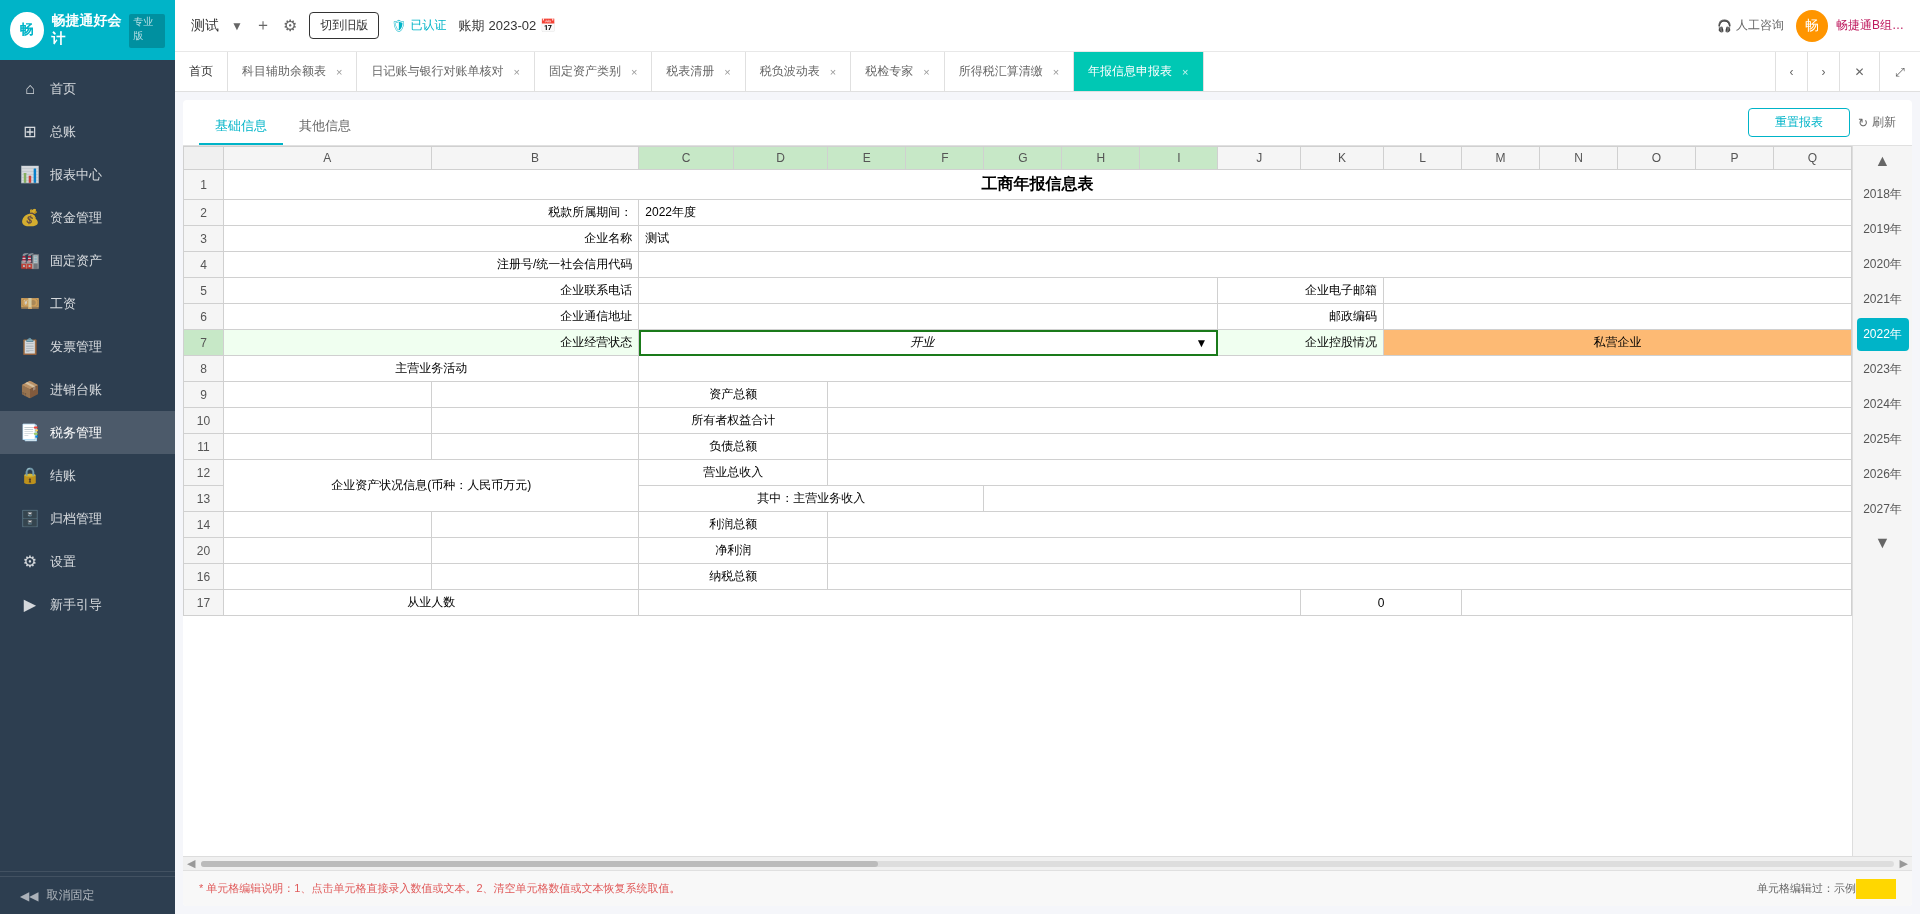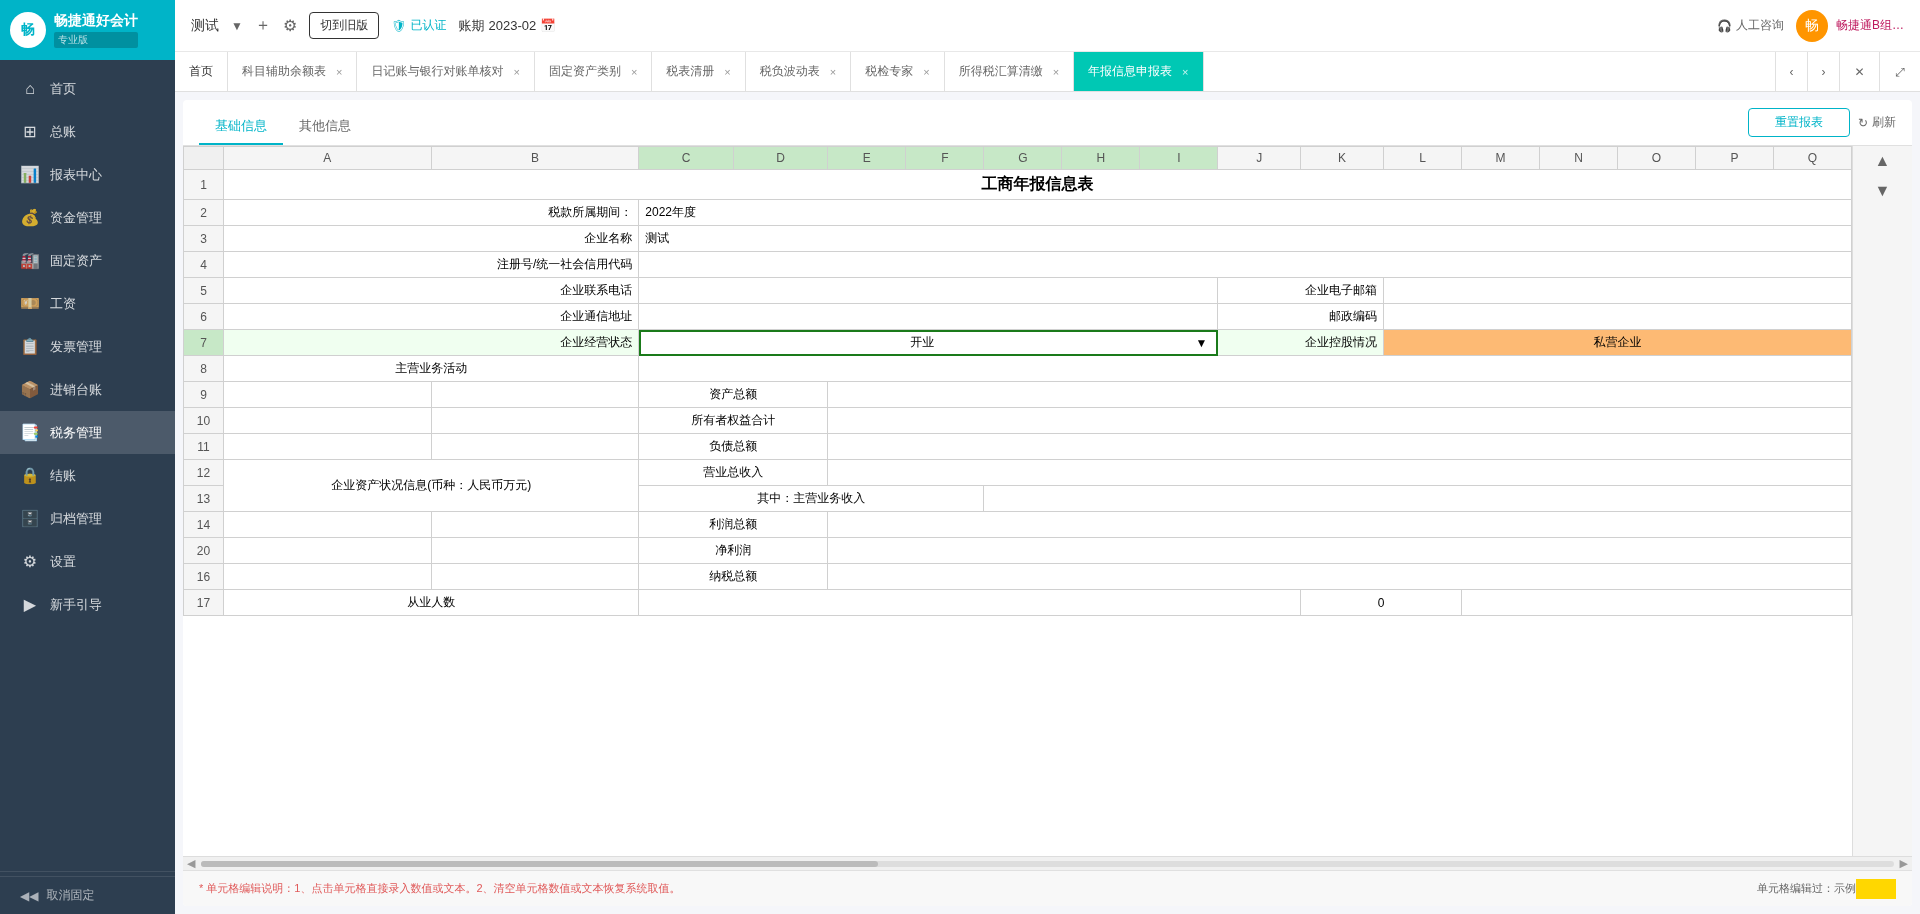--- a/index.html
+++ b/index.html
@@ -5,21 +5,21 @@
     * { box-sizing: border-box; margin: 0; padding: 0; }
     body { font-family: 'Microsoft YaHei', Arial, sans-serif; font-size: 12px; background: #f0f2f5; overflow: hidden; }
 
     
     .app-container { display: flex; height: 914px; width: 1920px; }
 
     
     .sidebar { width: 175px; background: #2d3e50; display: flex; flex-direction: column; color: #fff; flex-shrink: 0; }
     .sidebar-logo { background: #00b4c8; padding: 12px 10px; display: flex; align-items: center; gap: 8px; min-height: 52px; }
     .sidebar-logo-icon { width: 36px; height: 36px; background: #fff; border-radius: 50%; display: flex; align-items: center; justify-content: center; color: #00b4c8; font-weight: bold; font-size: 14px; }
-    .sidebar-logo-text { display: flex; flex-direction: column; }
+    .sidebar-logo-text { display: flex; flex-direction: row; }
     .sidebar-logo-title { font-size: 14px; font-weight: bold; color: #fff; }
     .sidebar-logo-sub { font-size: 10px; color: rgba(255,255,255,0.7); background: rgba(0,0,0,0.2); padding: 1px 4px; border-radius: 2px; margin-top: 2px; }
     .sidebar-nav { flex: 1; overflow-y: auto; padding: 8px 0; }
     .sidebar-item { display: flex; align-items: center; gap: 10px; padding: 12px 20px; cursor: pointer; color: rgba(255,255,255,0.8); transition: background 0.2s; }
     .sidebar-item.active { background: rgba(255,255,255,0.15); color: #fff; }
     .sidebar-item-icon { font-size: 16px; width: 20px; text-align: center; }
     .sidebar-item-label { font-size: 13px; }
     .sidebar-divider { height: 1px; background: rgba(255,255,255,0.1); margin: 4px 0; }
     .sidebar-footer { padding: 10px 20px; color: rgba(255,255,255,0.6); cursor: pointer; display: flex; align-items: center; gap: 8px; border-top: 1px solid rgba(255,255,255,0.1); }
 
@@ -70,21 +70,21 @@
     
     .spreadsheet-wrapper { flex: 1; display: flex; overflow: hidden; }
     .spreadsheet-main { flex: 1; overflow: auto; }
 
     table.sheet { border-collapse: collapse; min-width: 100%; font-size: 12px; }
     table.sheet th, table.sheet td { border: 1px solid #d0d0d0; padding: 4px 6px; white-space: nowrap; min-width: 40px; text-align: center; background: #fff; }
     table.sheet .row-header { background: #f5f5f5; color: #555; width: 36px; min-width: 36px; font-weight: normal; }
     table.sheet .col-header { background: #f5f5f5; color: #555; font-weight: normal; text-align: center; }
     table.sheet .col-header.active { background: #c7e8c7; }
     table.sheet .corner-header { background: #f0f0f0; }
-    .dropdown-cell { display: flex; align-items: center; justify-content: space-between; padding: 0 4px; }
+    .dropdown-cell { display: flex; align-items: center; justify-content: space-between; padding: 0 4px; font-style: italic; }
 
     
     .year-sidebar { width: 60px; background: #f5f5f5; border-left: 1px solid #ddd; display: flex; flex-direction: column; align-items: center; overflow-y: auto; }
     .year-btn { width: 52px; padding: 8px 4px; text-align: center; font-size: 12px; cursor: pointer; color: #555; border-radius: 4px; margin: 2px 0; }
     .year-btn.active { background: #00b4c8; color: #fff; border-radius: 4px; }
     .year-nav { cursor: pointer; color: #666; padding: 6px; font-size: 16px; }
 
     
     .bottom-bar { height: 36px; background: #f8f8f8; border-top: 1px solid #e0e0e0; display: flex; align-items: center; padding: 0 16px; font-size: 11px; color: #666; flex-shrink: 0; }
     .bottom-bar-note { flex: 1; color: #e05a5a; }
@@ -417,20 +417,32 @@
                   <td colspan="8"></td>
                   <td colspan="2" style="text-align:center;">0</td>
                   <td colspan="5"></td>
                 </tr>
               </tbody>
             </table>
           </div>
 
           <div class="year-sidebar">
             <div class="year-nav">▲</div>
+            <div id="year-buttons-container">
+                <div class="year-btn">2018年</div>
+                <div class="year-btn">2019年</div>
+                <div class="year-btn">2020年</div>
+                <div class="year-btn">2021年</div>
+                <div class="year-btn active">2022年</div>
+                <div class="year-btn">2023年</div>
+                <div class="year-btn">2024年</div>
+                <div class="year-btn">2025年</div>
+                <div class="year-btn">2026年</div>
+                <div class="year-btn">2027年</div>
+              </div>
             <div class="year-nav">▼</div>
           </div>
         </div>
 
         <div class="h-scrollbar">
           <span style="color:#999;font-size:11px;margin-right:6px;">◀</span>
           <div class="h-scrollbar-track">
             <div class="h-scrollbar-thumb"></div>
           </div>
           <span style="color:#999;font-size:11px;margin-left:6px;">▶</span>

